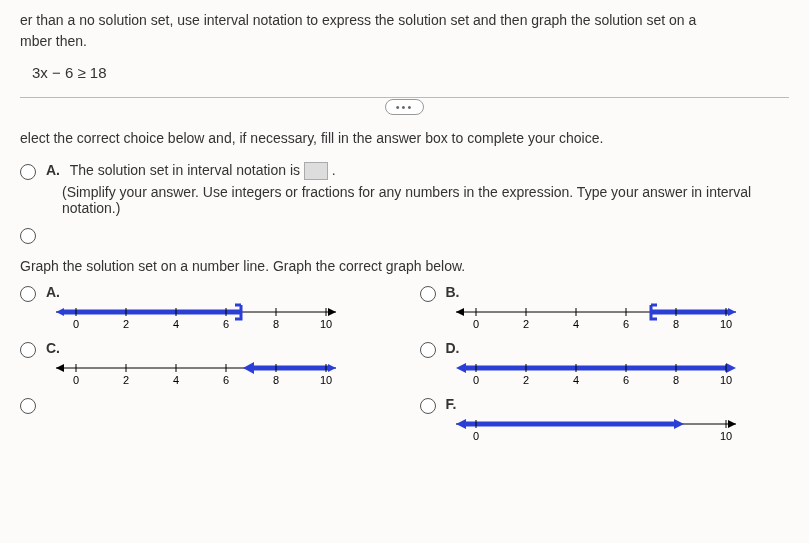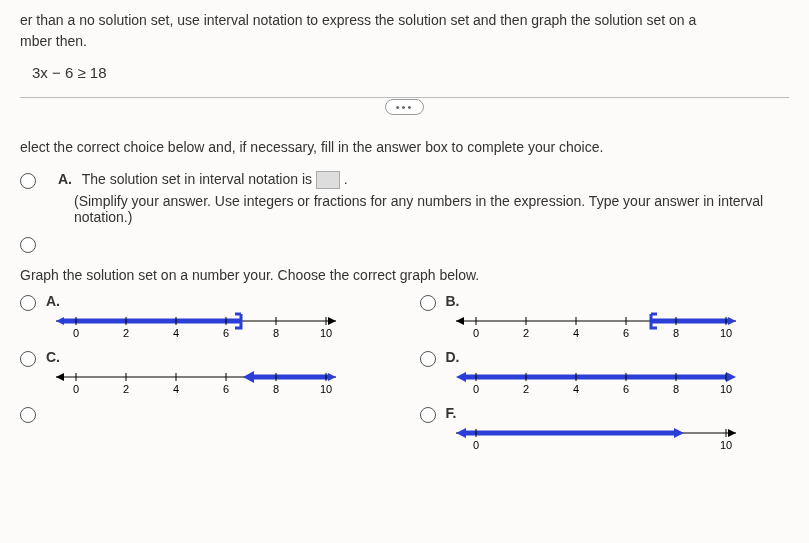--- a/index.html
+++ b/index.html
@@ -1,22 +1,22 @@
 <!DOCTYPE html>
 <html><head>
 <meta charset="utf-8">
 <style>
 body{font-family:Arial,Helvetica,sans-serif;font-size:14px;color:#333;margin:0;padding:10px 20px;background:#fcfbf9;width:809px;box-sizing:border-box}
 .q{line-height:1.5}
 .eq{margin:12px 0 16px 12px;font-size:15px}
 hr{border:none;border-top:1px solid #bbb;margin:10px 0}
 .dots{display:flex;justify-content:center;margin:-9px 0 14px}
 .dots span{background:#fff;border:1px solid #999;border-radius:10px;padding:1px 10px;color:#666;font-size:11px;letter-spacing:2px}
-.instr{margin:24px 0 16px}
-.opt{display:flex;align-items:flex-start;gap:22px;margin:10px 0}
+.instr{margin:15px 0 16px}
+.opt{display:flex;align-items:flex-start;gap:10px;margin:10px 0}
 .radio{width:14px;height:14px;border:1.5px solid #555;border-radius:50%;flex:0 0 14px;margin-top:2px;background:#fff}
 .lbl{font-weight:bold;margin-right:6px}
 .box{display:inline-block;width:22px;height:16px;background:#ddd;border:1px solid #aaa;vertical-align:middle}
 .sub{margin:4px 0 0 16px}
 .g{margin:14px 0 10px}
 .row{display:flex;gap:30px;margin:6px 0;align-items:flex-start}
 .half{flex:1;display:flex;align-items:flex-start;gap:10px}
 svg{display:block}
 </style>
 </head>
@@ -43,21 +43,21 @@
 <span class="box"></span>
 <span>.</span>
 <div class="sub">(Simplify your answer. Use integers or fractions for any numbers in the expression. Type your answer in interval notation.)</div>
 </div>
 </div>
 
 <div class="opt">
 <div class="radio"></div>
 </div>
 
-<div class="g">Graph the solution set on a number your. Choose the correct graph below.</div>
+<div class="g">Graph the solution set on a number line. Graph the correct graph below.</div>
 
 <div class="row">
 <div class="half">
 <div class="radio"></div>
 <div style="flex:1">
 <div class="lbl">A.</div>
 <svg width="300" height="34">
 <line x1="10" y1="12" x2="290" y2="12" stroke="#000" stroke-width="1"></line>
 <polygon points="10,12 18,8 18,16" fill="#2b3fd6"></polygon>
 <polygon points="290,12 282,8 282,16" fill="#000"></polygon>

